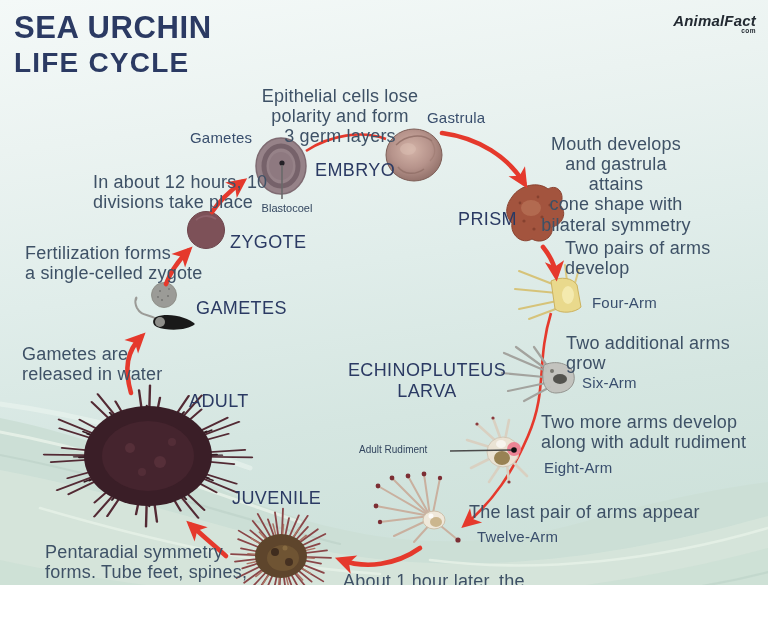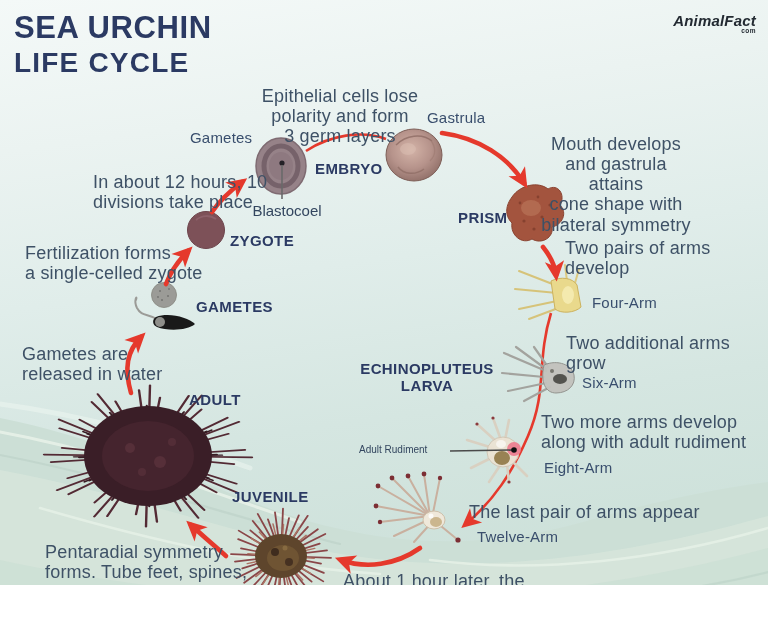--- a/index.html
+++ b/index.html
@@ -7,24 +7,24 @@
     position:relative;width:768px;height:585px;overflow:hidden;
     font-family:"Liberation Sans",sans-serif;
     background:linear-gradient(172deg,#f4f9f8 0%,#ebf3f1 22%,#e0edea 45%,#d5e6e1 68%,#cadfd7 100%);
   }
   svg{position:absolute;left:0;top:0;}
   .abs{position:absolute;}
   .title1{font-size:31px;font-weight:800;color:#2b3a63;letter-spacing:.6px;line-height:1.05;}
   .title2{font-size:28px;font-weight:700;color:#2b3a63;letter-spacing:1.2px;margin-top:2px;}
   .logo{font-size:15px;font-weight:800;color:#232a32;letter-spacing:.2px;text-align:right;font-style:italic;}
   .logo-tld{font-size:6.5px;font-weight:700;color:#232a32;letter-spacing:.5px;margin-top:-2px;}
-  .stage{position:absolute;font-size:15px;font-weight:700;color:#2b3a63;letter-spacing:.4px;white-space:pre-line;}
+  .stage{position:absolute;font-size:18px;font-weight:400;color:#2b3a63;letter-spacing:.4px;white-space:pre-line;}
   .sub{position:absolute;font-size:15px;font-weight:500;color:#394e6d;letter-spacing:.2px;}
   .note{position:absolute;font-size:18px;font-weight:500;color:#3e5166;line-height:1.12;letter-spacing:.2px;white-space:pre-line;}
-  .tiny{position:absolute;font-size:15px;font-weight:500;color:#33465f;}
+  .tiny{position:absolute;font-size:11px;font-weight:500;color:#33465f;}
   .tiny2{position:absolute;font-size:10px;font-weight:500;color:#33465f;}
   .ctr{text-align:center;transform:translateX(-50%);}
   .seabed{position:absolute;font-size:16px;font-weight:400;color:#5f7b70;letter-spacing:.3px;}
 </style>
 </head>
 <body>
 
 <div id="canvas">
 
   <svg width="768" height="640" viewBox="0 0 768 640">

